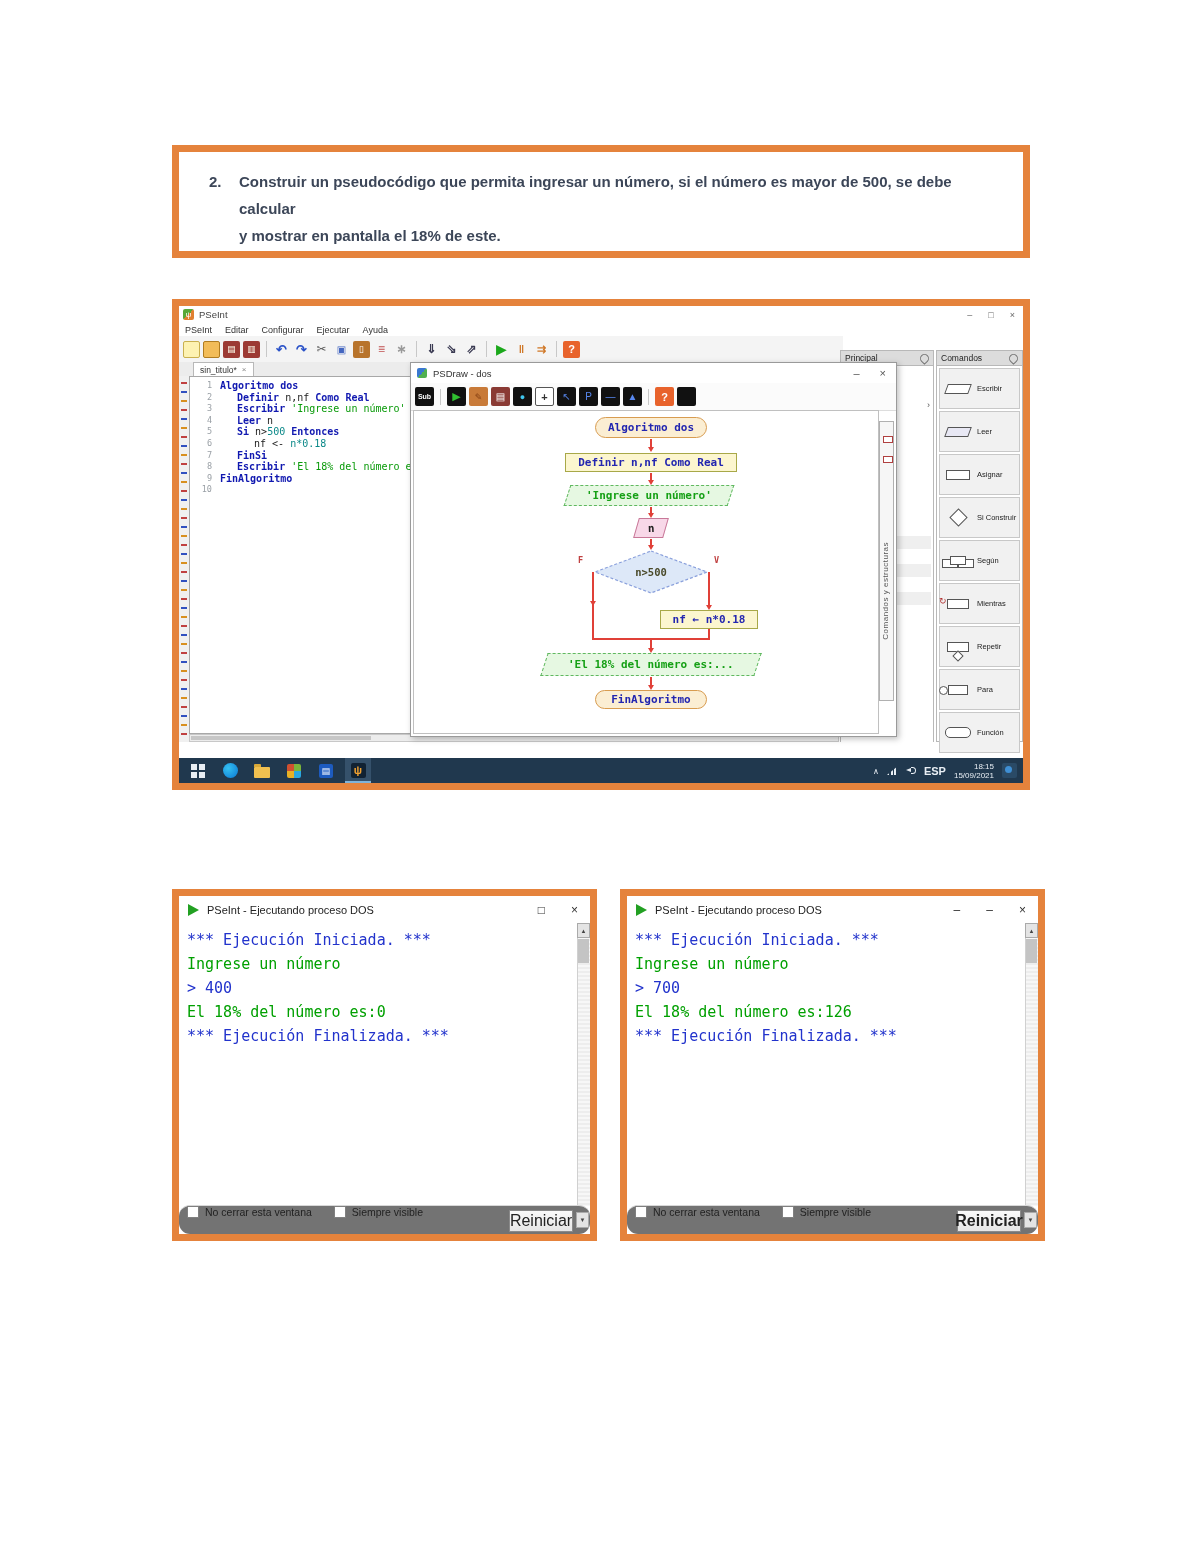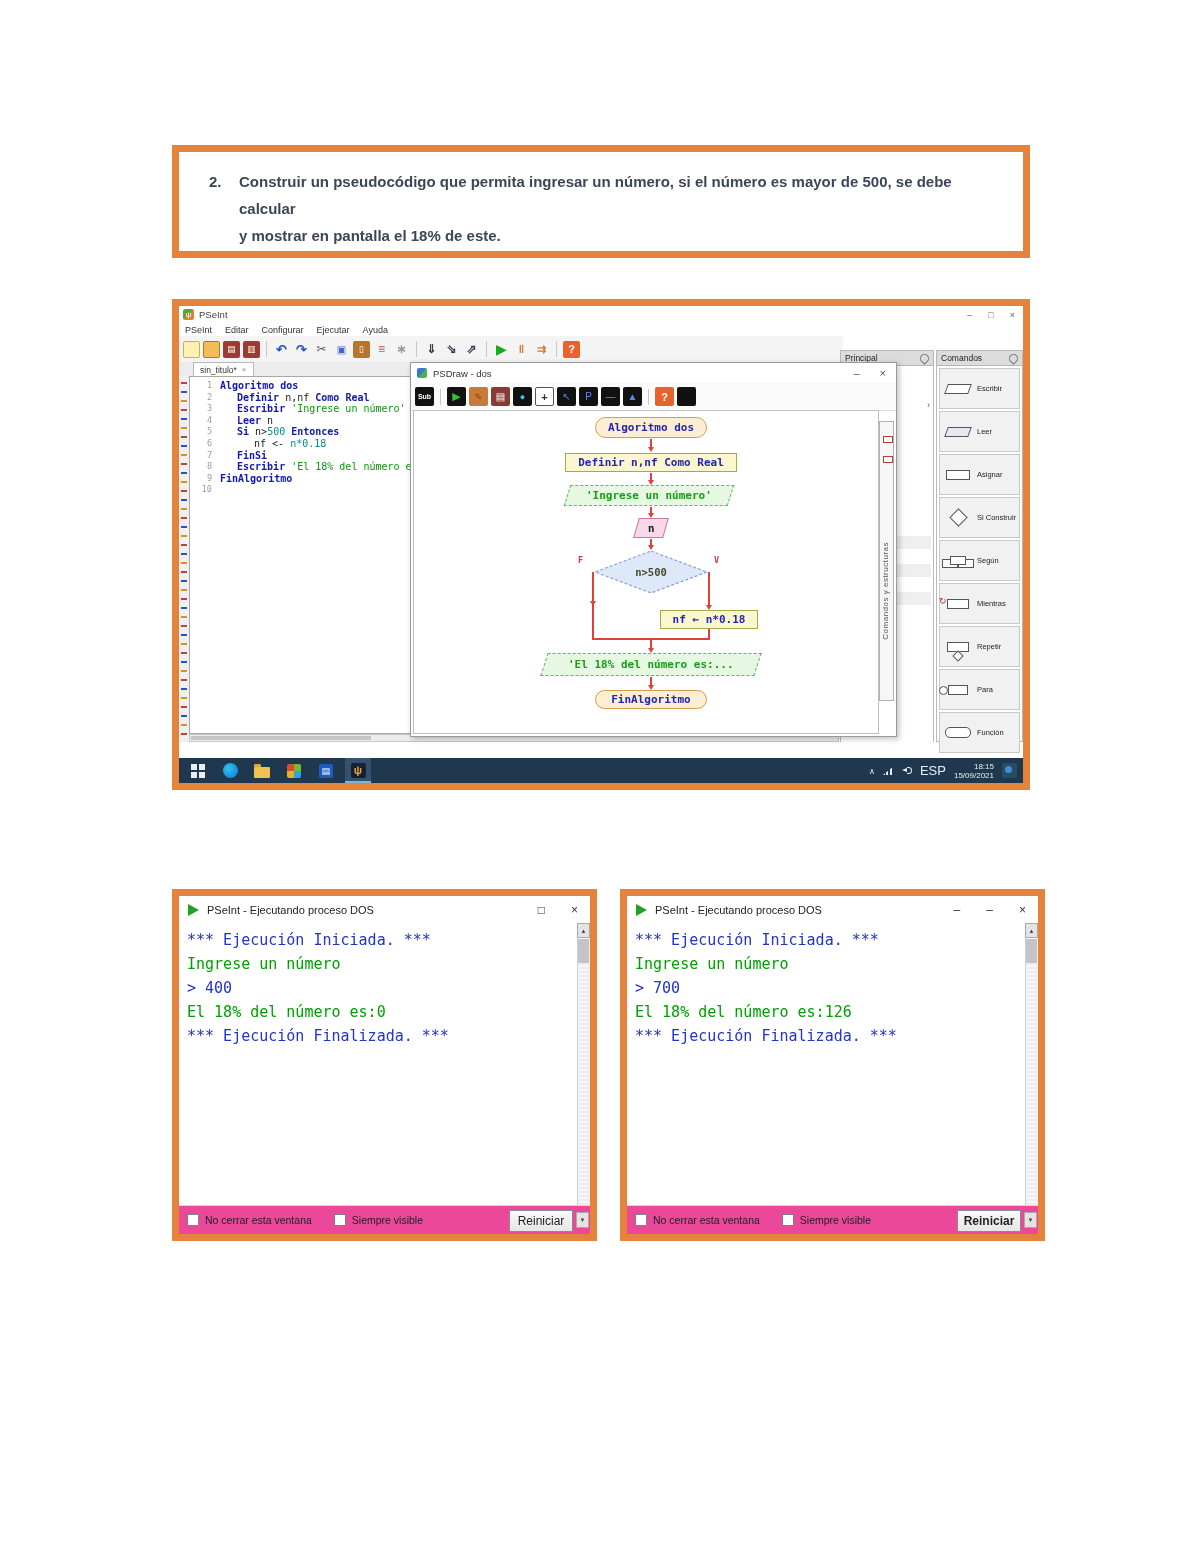--- a/index.html
+++ b/index.html
@@ -141,47 +141,47 @@
   .ic-tiles{width:14px;height:14px;background:conic-gradient(from 0deg,#7bb53a 0 25%,#2aa7e0 0 50%,#e8b024 0 75%,#d05030 0);border-radius:2px;}
   .ic-word{width:14px;height:14px;background:#1d5bbf;border-radius:2px;color:#fff;font-size:9px;line-height:14px;text-align:center;}
   .ic-psi{width:15px;height:15px;border-radius:2px;background:#123;color:#f0a030;font-size:11px;line-height:15px;text-align:center;font-weight:bold;}
   .tray{margin-left:auto;display:flex;align-items:center;gap:8px;padding-right:6px;color:#e8eef4;height:100%;}
   .tr-chev::before{content:"∧";font-size:8px;}
   .tr-net{width:11px;height:9px;background:linear-gradient(90deg,#e8eef4 0 2px,transparent 2px 3.5px,#e8eef4 3.5px 5.5px,transparent 5.5px 7px,#e8eef4 7px 9px,transparent 9px);
           clip-path:polygon(0 100%,100% 0,100% 100%);}
   .tr-vol{position:relative;width:10px;height:10px;}
   .tr-vol::before{content:"";position:absolute;left:0;top:2.5px;border-top:2.5px solid transparent;border-bottom:2.5px solid transparent;border-right:5px solid #e8eef4;}
   .tr-vol::after{content:"";position:absolute;left:5px;top:1px;width:5px;height:7px;border:1.5px solid #e8eef4;border-left:none;border-radius:0 6px 6px 0;box-sizing:border-box;}
-  .tr-lang{font-size:13px;}
+  .tr-lang{font-size:11px;font-weight:bold;}
   .tr-clock{font-size:8px;line-height:9px;text-align:right;}
   .tr-icon{width:15px;height:15px;background:#2a4a66;border-radius:2px;position:relative;}
   .tr-icon::before{content:"";position:absolute;left:3px;top:3px;width:7px;height:7px;border-radius:50%;background:#3f8fd4;}
 
   
   .console-inner{position:absolute;left:0;top:0;width:411px;height:338px;background:#fff;}
   .c-title{position:absolute;left:0;top:0;right:0;height:27px;background:#fff;display:flex;align-items:center;}
   .c-play{width:0;height:0;border-left:11px solid #22a022;border-top:6.5px solid transparent;border-bottom:6.5px solid transparent;margin:0 8px 0 9px;}
   .c-title-text{font-size:11px;color:#222;}
   .c-ctls{position:absolute;right:12px;top:0;height:27px;display:flex;gap:26px;align-items:center;color:#333;font-size:12px;}
   .c-body{position:absolute;left:0;top:27px;right:13px;bottom:28px;background:#fff;overflow:hidden;
           font-family:"DejaVu Sans Mono",monospace;font-size:15px;padding:5px 0 0 8px;}
   .console-line{height:24px;line-height:24px;white-space:pre;}
   .cl-blue{color:#2233cc;}
   .cl-green{color:#00a000;}
   .c-scroll{position:absolute;right:0;top:27px;bottom:28px;width:13px;
             background:repeating-linear-gradient(180deg,#ededed 0 2px,#f7f7f7 2px 4px);border-left:1px solid #d0d0d0;box-sizing:border-box;}
   .c-up{position:absolute;right:0;top:0;width:13px;height:15px;background:#e4e4e4;border:1px solid #aaa;box-sizing:border-box;
         font-size:6px;color:#444;text-align:center;line-height:14px;}
   .c-thumb{position:absolute;right:1px;top:16px;width:11px;height:24px;background:#c4c4c4;}
-  .c-bottom{position:absolute;left:0;bottom:0;right:0;height:28px;background:#ec4899;border-top:1px solid #d8d8d8;
-            display:flex;align-items:center;font-size:10.5px;color:#222;}
+  .c-bottom{position:absolute;left:0;bottom:0;right:0;height:28px;background:#737373;border-top:1px solid #d8d8d8;
+            display:flex;font-size:10.5px;color:#222;border-radius:11px;}
   .chk{width:10px;height:10px;border:1px solid #808080;background:#fff;margin:0 6px 0 8px;flex:0 0 10px;}
   .chk2{margin-left:22px;}
   .c-btn{position:absolute;right:17px;top:4px;width:62px;height:20px;border:1px solid #8a8a8a;
-         background:linear-gradient(#fafafa,#e6e6e6);font-size:12px;color:#222;display:flex;align-items:center;justify-content:center;}
+         background:linear-gradient(#fafafa,#e6e6e6);font-size:16px;color:#222;display:flex;align-items:center;justify-content:center;}
   .c-btn.bold{font-weight:bold;}
   .c-down{position:absolute;right:1px;top:6px;width:13px;height:16px;background:#e4e4e4;border:1px solid #aaa;box-sizing:border-box;
           font-size:6px;color:#444;text-align:center;line-height:14px;}
 </style>
 </head>
 <body>
 
 <div id="canvas">
 
   <div class="frame" style="left:172px;top:145px;width:858px;height:113px;">

